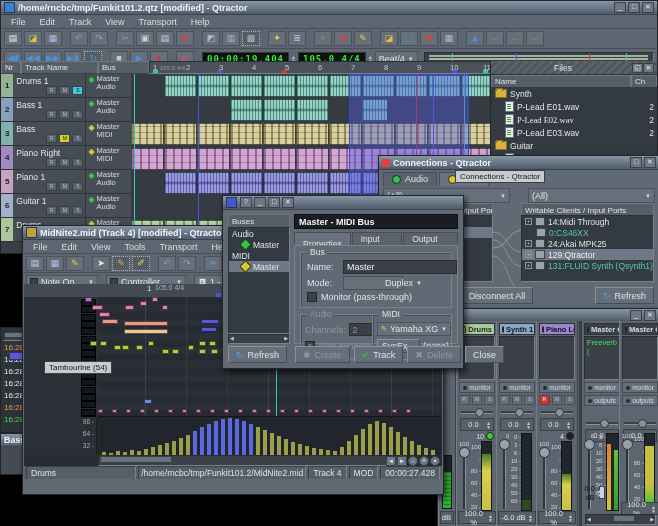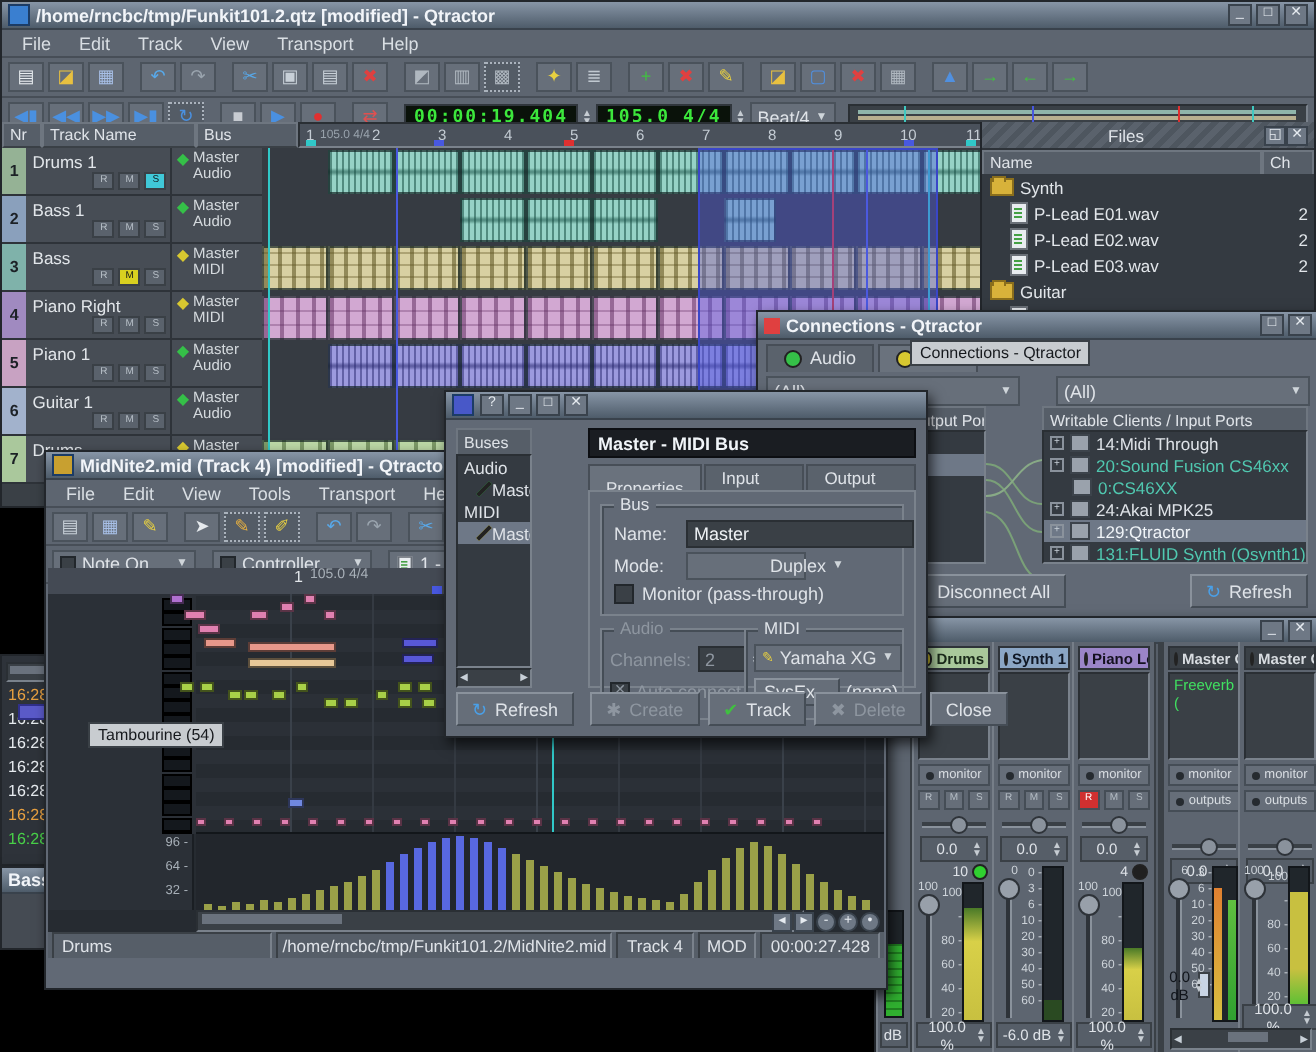--- a/index.html
+++ b/index.html
@@ -429,21 +429,21 @@
             <span style="flex: 1 1 0%;">Synth</span>
             <span style="width: 14px; text-align: right; padding-right: 3px;"></span>
           </div>
           <div class="filerow" style="padding-left: 14px;">
             <span class="fileico"></span>
             <span style="flex: 1 1 0%;">P-Lead E01.wav</span>
             <span style="width: 14px; text-align: right; padding-right: 3px;">2</span>
           </div>
           <div class="filerow" style="padding-left: 14px;">
             <span class="fileico"></span>
-            <span style="flex: 1 1 0%;">P-Lead E02.wav</span>
+            <span style="flex: 1 1 0%; font-family: Liberation Serif, serif;">P-Lead E02.wav</span>
             <span style="width: 14px; text-align: right; padding-right: 3px;">2</span>
           </div>
           <div class="filerow" style="padding-left: 14px;">
             <span class="fileico"></span>
             <span style="flex: 1 1 0%;">P-Lead E03.wav</span>
             <span style="width: 14px; text-align: right; padding-right: 3px;">2</span>
           </div>
           <div class="filerow">
             <span class="foldico"></span>
             <span style="flex: 1 1 0%;">Guitar</span>
@@ -547,25 +547,20 @@
       <path d="M0,30 C14,30 14,14 28,12" stroke="#88aa86" fill="none"></path>
       <path d="M0,38 C16,40 14,70 28,72" stroke="#7aa078" fill="none"></path>
     </svg>
     <div style="position:absolute;left:142px;top:47px;right:5px;bottom:26px;">
       <div class="hdrcell" style="height:12px;overflow:hidden;white-space:nowrap;">Writable Clients / Input Ports</div>
       <div class="sunken" id="conn-right" style="position:absolute;left:0;right:0;top:12px;bottom:0;overflow:hidden;background:#343a41;">
           <div class="citem">
             <span class="expander">+</span>
             <span class="portico"></span>
             <span style="color: rgb(223, 227, 232);">14:Midi Through</span>
-          </div>
-          <div class="citem">
-            <span class="expander">+</span>
-            <span class="portico"></span>
-            <span style="color: rgb(80, 200, 176);">20:Sound Fusion CS46xx</span>
           </div>
           <div class="citem" style="padding-left: 14px;">
             <span class="portico"></span>
             <span style="color: rgb(80, 200, 176);">0:CS46XX</span>
           </div>
           <div class="citem">
             <span class="expander">+</span>
             <span class="portico"></span>
             <span style="color: rgb(223, 227, 232);">24:Akai MPK25</span>
           </div>
@@ -1138,21 +1133,21 @@
     <div class="tbar">
       <span class="appico" style="background:#4858c8;"></span>
       <span class="wbtns">
         <span class="wbtn">?</span>
         <span class="wbtn">_</span>
         <span class="wbtn">□</span>
         <span class="wbtn">✕</span>
       </span>
     </div>
 
-    <div style="position:absolute;left:5px;top:18px;width:38px;bottom:24px;">
+    <div style="position:absolute;left:5px;top:18px;width:62px;bottom:24px;">
       <div class="hdrcell" style="height:13px;">Buses</div>
       <div class="sunken" id="buses-tree" style="position:absolute;left:0;right:0;top:13px;bottom:10px;background:#343a41;overflow:hidden;">
           <div class="citem">
             <span>Audio</span>
           </div>
           <div class="citem" style="padding-left: 12px;">
             <span style="width: 7px; height: 7px; background: rgb(53, 192, 72); border: 1px solid rgb(34, 34, 34); transform: rotate(45deg);"></span>
             <span>Master</span>
           </div>
           <div class="citem">

